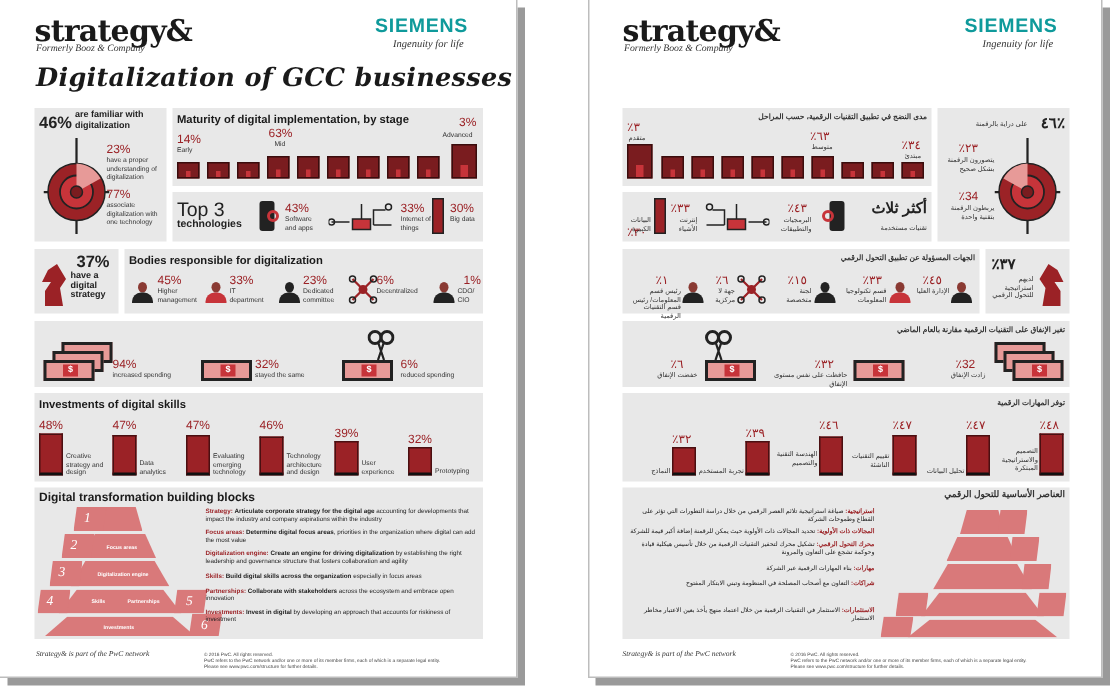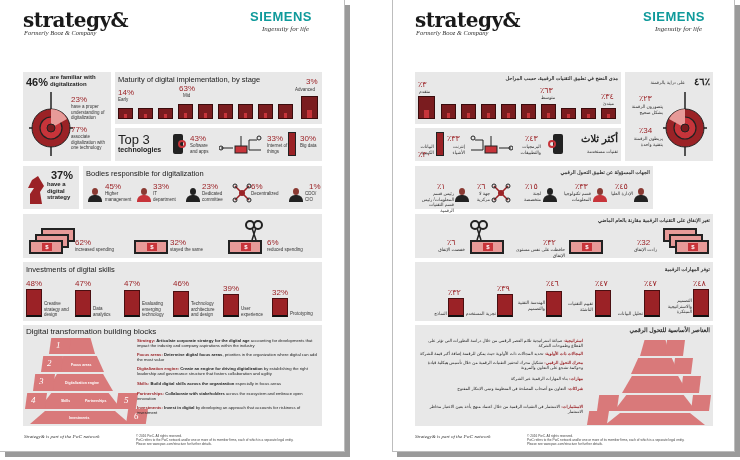--- a/index.html
+++ b/index.html
@@ -7,21 +7,21 @@
 .page{position:absolute;background:#fff;box-shadow:5px 5px 0 #9a9a9a;border:1px solid #bdbdbd}
 #pl{left:0;top:0;width:345px;height:452px;border-left:none;border-top:none}
 #pr{left:392px;top:0;width:343px;height:452px;border-top:none}
 .logo{position:absolute;font-family:"DejaVu Serif",serif;font-weight:bold;font-size:20px;letter-spacing:-0.5px;color:#1a1a1a}
 .logo-sub{position:absolute;font-family:"Liberation Serif",serif;font-style:italic;font-size:6.5px;color:#333}
 .siemens{position:absolute;font-weight:bold;font-size:13px;color:#0f9a9b;letter-spacing:0.5px}
 .siemens-sub{position:absolute;font-family:"Liberation Serif",serif;font-style:italic;font-size:7px;color:#333}
 .title{position:absolute;font-family:"DejaVu Serif",serif;font-style:italic;font-weight:bold;font-size:17px;color:#1a1a1a;letter-spacing:0.2px}
 .title-ar{position:absolute;font-family:"DejaVu Sans",sans-serif;font-weight:bold;font-size:15px;color:#1a1a1a;direction:rtl}
 .panel{position:absolute;background:#e8e8e8}
-.h{font-weight:normal;font-size:7.5px;color:#1a1a1a;position:absolute;white-space:nowrap}
+.h{font-weight:bold;font-size:7.5px;color:#1a1a1a;position:absolute;white-space:nowrap}
 .pct{color:#9b2226;font-size:8px;position:absolute;white-space:nowrap}
 .sm{font-size:4.5px;color:#333;position:absolute;line-height:5.5px}
 .bld{position:absolute;background:#7a1c1f;border:1px solid #3a0c0d}
 .bld:after{content:"";position:absolute;left:35%;bottom:0;width:30%;height:40%;background:#c7343a}
 .bar{position:absolute;background:#9b2226;border:1px solid #4a0f11;border-bottom:2px solid #111}
 .money{position:absolute;width:34px;height:14px;background:#e79a98;border:2px solid #222}
 .money span{position:absolute;left:11px;top:1px;width:10px;height:8px;background:#c7343a;color:#fff;font-size:6px;font-weight:bold;text-align:center;line-height:8px}
 .person{position:absolute;width:14px;height:14px}
 .person .hd{position:absolute;left:4px;top:0;width:6px;height:7px;border-radius:50%;background:#8a3a33}
 .person .bd{position:absolute;left:0;top:7px;width:14px;height:7px;border-radius:6px 6px 0 0;background:#222}
@@ -36,20 +36,21 @@
 .ar{direction:rtl;text-align:right}
 </style>
 </head>
 <body>
 
 <div class="page" id="pl">
   <div class="logo" style="left:23px;top:8px">strategy&amp;</div>
   <div class="logo-sub" style="left:24px;top:29px">Formerly Booz &amp; Company</div>
   <div class="siemens" style="left:250px;top:9px">SIEMENS</div>
   <div class="siemens-sub" style="left:262px;top:25px">Ingenuity for life</div>
+  <div class="title" style="left:24px;top:42px">Digitalization of GCC businesses</div>
 
   <div class="panel" style="left:23px;top:72px;width:88px;height:89px">
     <div style="position:absolute;left:3px;top:4px;font-size:11px;font-weight:bold">46%</div>
     <div style="position:absolute;left:27px;top:2px;width:60px;font-size:6px;font-weight:bold;line-height:6.5px">are familiar with digitalization</div>
     <svg style="position:absolute;left:6px;top:20px" width="44" height="64">
       <line x1="22" y1="0" x2="22" y2="64" stroke="#222" stroke-width="1.5"></line>
       <line x1="0" y1="36" x2="44" y2="36" stroke="#222" stroke-width="1.5"></line>
       <circle cx="22" cy="36" r="19" fill="#9b2226" stroke="#222" stroke-width="1"></circle>
       <circle cx="22" cy="36" r="11" fill="#c7343a" stroke="#222" stroke-width="1.2"></circle>
       <path d="M22 36 L22 17 A19 19 0 0 1 38 27 Z" fill="#e79a98"></path>
@@ -147,21 +148,21 @@
     <div class="pct" style="left:226px;top:16px">1%</div>
     <div class="sm" style="left:222px;top:25px;width:16px">CDO/ CIO</div>
   </div>
 
   <div class="panel" style="left:23px;top:214px;width:299px;height:44px">
     <div class="money" style="left:18px;top:14px"></div>
     <div class="money" style="left:12px;top:20px"></div>
     <div class="money" style="left:6px;top:26px">
         <span>$</span>
       </div>
-    <div class="pct" style="left:52px;top:24px">62%</div>
+    <div class="pct" style="left:52px;top:24px">94%</div>
     <div class="sm" style="left:52px;top:33px">increased spending</div>
     <div class="money" style="left:111px;top:26px">
         <span>$</span>
       </div>
     <div class="pct" style="left:147px;top:24px">32%</div>
     <div class="sm" style="left:147px;top:33px">stayed the same</div>
     <div class="money" style="left:205px;top:26px">
         <span>$</span>
       </div>
     <svg style="position:absolute;left:222px;top:6px" width="18" height="22">
@@ -294,20 +295,27 @@
         <circle cx="44" cy="16" r="2" fill="none" stroke="#222"></circle>
         <circle cx="6" cy="6" r="2" fill="none" stroke="#222"></circle>
       </svg>
     <div class="pct" style="left:32px;top:6px">٪٣٣</div>
     <div class="sm ar" style="left:26px;top:16px;width:24px">إنترنت الأشياء</div>
     <div style="position:absolute;left:21px;top:4px;width:8px;height:24px;background:#9b2226;border:1px solid #222"></div>
     <div class="pct" style="left:3px;top:22px">٪٣٠</div>
     <div class="sm ar" style="left:0px;top:16px;width:19px">البيانات الكبيرة</div>
   </div>
 
+  <div class="panel" style="left:264px;top:166px;width:56px;height:43px">
+    <svg style="position:absolute;left:34px;top:8px" width="20" height="30">
+        <path d="M16 30 L4 30 L6 18 L2 12 L8 2 L14 6 L18 14 L12 14 L16 20 Z" fill="#9b2226"></path>
+      </svg>
+    <div style="position:absolute;left:4px;top:4px;font-size:10px;font-weight:bold">٪٣٧</div>
+    <div class="sm ar" style="left:2px;top:17px;width:30px">لديهم استراتيجية للتحول الرقمي</div>
+  </div>
 
   <div class="panel" style="left:22px;top:166px;width:238px;height:43px">
     <div class="sm ar" style="right:3px;top:4px;font-size:5px;font-weight:bold">الجهات المسؤولة عن تطبيق التحول الرقمي</div>
     <div class="person" style="left:219px;top:22px">
         <div class="hd"></div>
         <div class="bd"></div>
       </div>
     <div class="pct" style="left:200px;top:16px">٪٤٥</div>
     <div class="sm ar" style="left:196px;top:25px;width:22px">الإدارة العليا</div>
     <div class="person" style="left:178px;top:22px">

